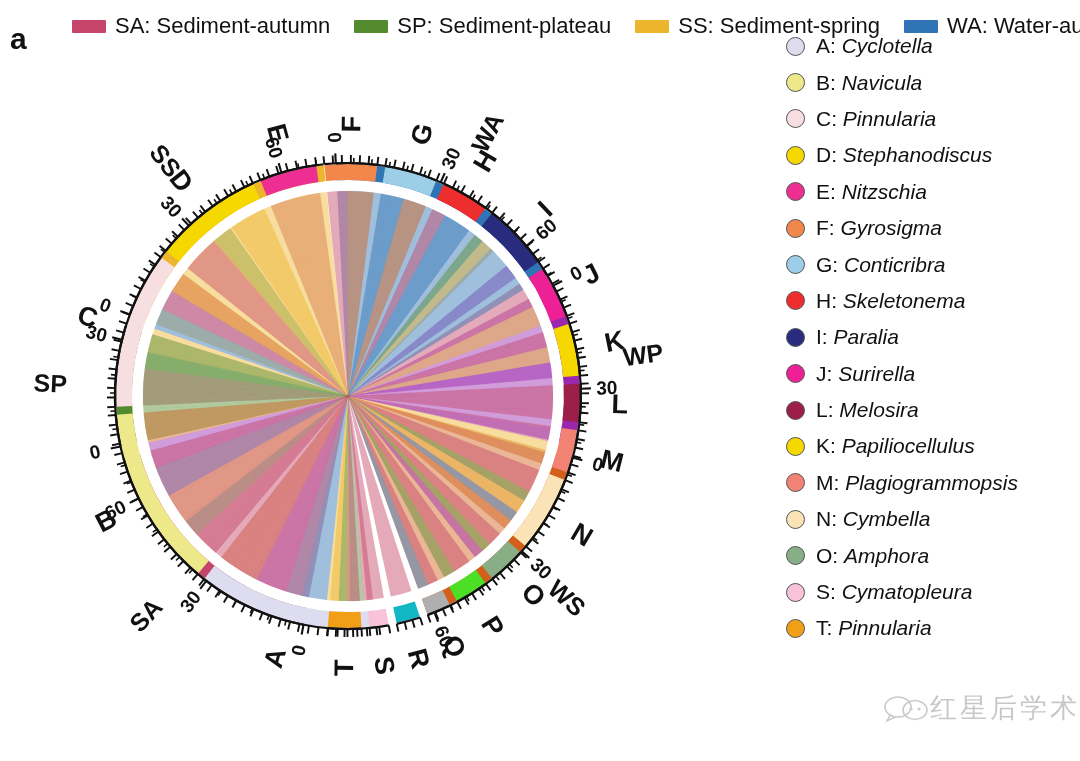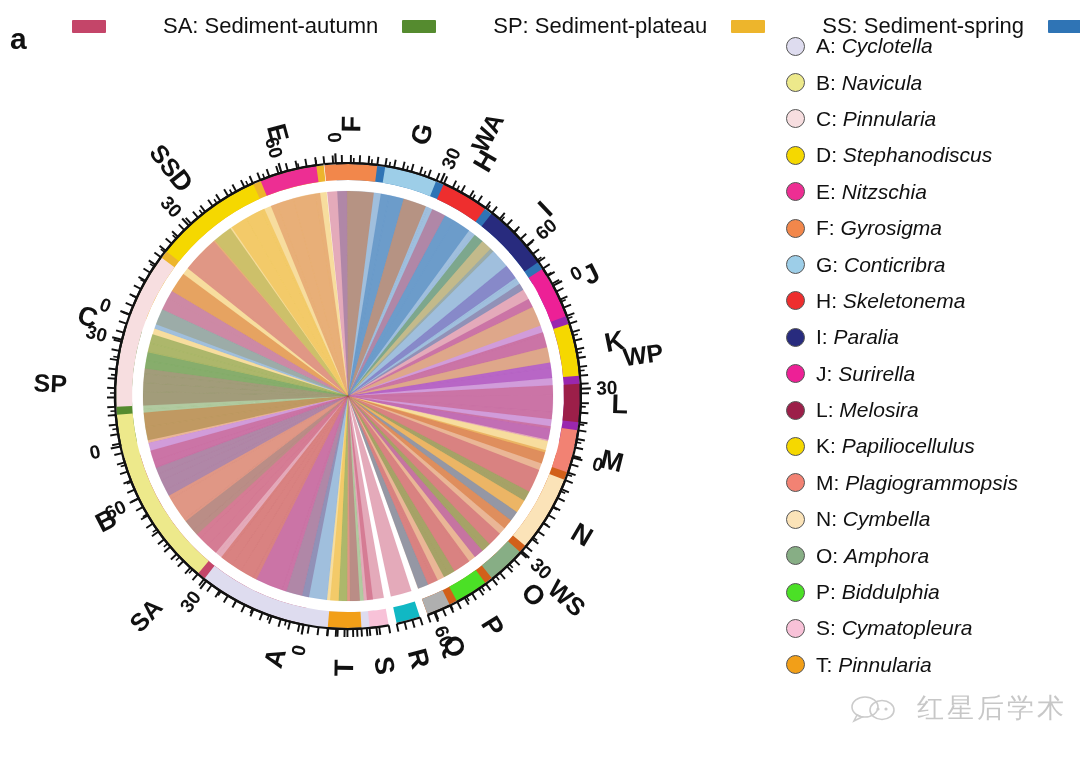--- a/index.html
+++ b/index.html
@@ -30,21 +30,20 @@
     grid-auto-flow:column;
     column-gap:24px;
   }
   .glg-item{display:flex;align-items:center;gap:9px;}
   .glg-swatch{
     width:34px;height:13px;border-radius:1px;flex:0 0 auto;
   }
   .glg-text{
     font-size:22px;color:#111;white-space:nowrap;
     font-family:"Liberation Sans", sans-serif;
-    margin-left:48px;
   }
 
   
   .species-legend{
     position:absolute;left:786px;top:28px;
     display:flex;flex-direction:column;
     gap:0px;
     justify-content:flex-end;
   }
   .sp-item{display:flex;align-items:center;gap:11px;height:36.4px;}
@@ -70,22 +69,22 @@
     font-size:25px;font-family:"Liberation Sans", sans-serif;
     fill:#111;font-weight:600;
   }
   .gene-lbl{
     font-size:27px;font-family:"Liberation Sans", sans-serif;
     fill:#111;font-weight:600;
   }
 
   
   .watermark{
-    position:absolute;left:851px;top:690px;
-    display:flex;align-items:center;gap:20px;
+    position:absolute;left:884px;top:690px;
+    display:flex;align-items:center;gap:0;
     opacity:.30;pointer-events:none;
   }
   .wm-txt{font-size:27px;color:#4a4a4a;letter-spacing:3px;font-weight:500;}
   .wm-bubble{position:relative;width:46px;height:28px;}
 </style>
 </head>
 <body>
 
 <div id="root">
 
@@ -163,24 +162,20 @@
         <span class="sp-dot" style="background: rgb(242, 130, 115);"></span>
         <span class="sp-text"><span class="sp-key">M: </span><span class="sp-name">Plagiogrammopsis</span></span>
       </div>
       <div class="sp-item">
         <span class="sp-dot" style="background: rgb(251, 227, 184);"></span>
         <span class="sp-text"><span class="sp-key">N: </span><span class="sp-name">Cymbella</span></span>
       </div>
       <div class="sp-item">
         <span class="sp-dot" style="background: rgb(135, 174, 133);"></span>
         <span class="sp-text"><span class="sp-key">O: </span><span class="sp-name">Amphora</span></span>
-      </div>
-      <div class="sp-item">
-        <span class="sp-dot" style="background: rgb(75, 224, 38);"></span>
-        <span class="sp-text"><span class="sp-key">P: </span><span class="sp-name">Biddulphia</span></span>
       </div>
       <div class="sp-item">
         <span class="sp-dot" style="background: rgb(248, 194, 216);"></span>
         <span class="sp-text"><span class="sp-key">S: </span><span class="sp-name">Cymatopleura</span></span>
       </div>
       <div class="sp-item">
         <span class="sp-dot" style="background: rgb(242, 159, 24);"></span>
         <span class="sp-text"><span class="sp-key">T: </span><span class="sp-name">Pinnularia</span></span>
       </div>
     </div>

